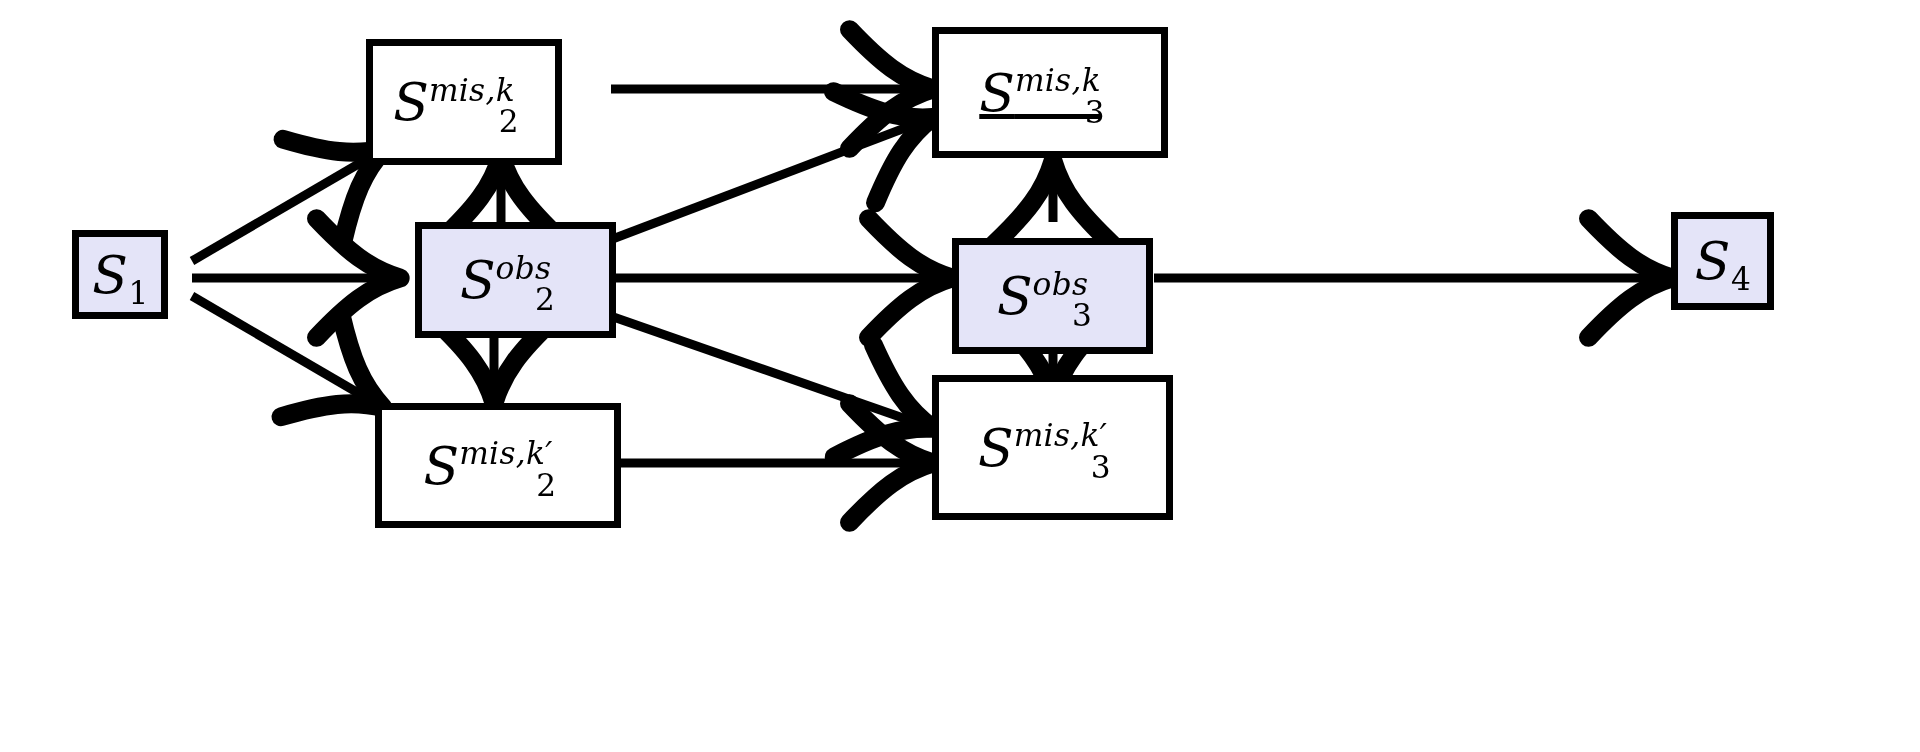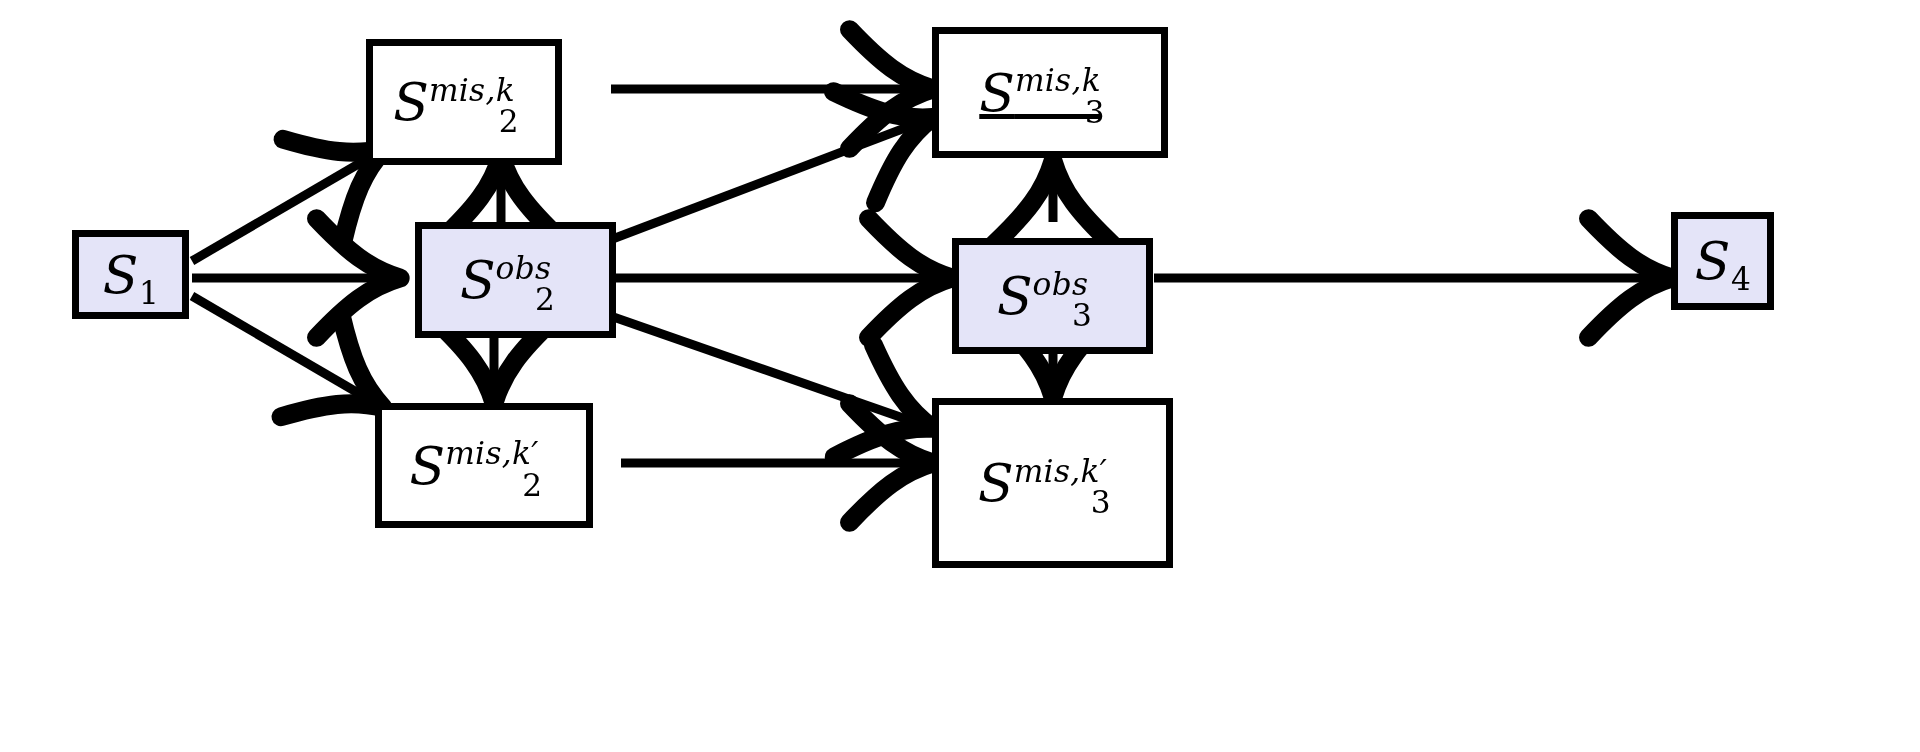--- a/index.html
+++ b/index.html
@@ -65,26 +65,26 @@
   .sub-only {
     font-size: 0.60em;
     font-style: normal;
     position: relative;
     top: 0.36em;
     left: 0.02em;
   }
   
   #node-s2-mis-k    { left: 366px; top: 27px;  width: 196px; height: 126px; margin-top: 12px; }
   #node-s3-mis-k    { left: 932px; top: 27px;  width: 236px; height: 131px; text-decoration: underline; }
-  #node-s1          { left: 72px;  top: 230px; width: 117px; height: 89px;  }
+  #node-s1          { left: 72px;  top: 230px; width: 96px; height: 89px;  }
   #node-s2-obs      { left: 415px; top: 222px; width: 201px; height: 116px; }
   #node-s3-obs      { left: 952px; top: 238px; width: 201px; height: 116px; }
   #node-s4          { left: 1671px;top: 212px; width: 103px; height: 98px;  }
-  #node-s2-mis-kp   { left: 375px; top: 403px; width: 218px; height: 125px; }
-  #node-s3-mis-kp   { left: 932px; top: 398px; width: 241px; height: 170px; }
+  #node-s2-mis-kp   { left: 375px; top: 403px; width: 246px; height: 125px; }
+  #node-s3-mis-kp   { left: 932px; top: 375px; width: 241px; height: 145px; }
 
   #node-s1 .node-label          { font-size: 52px; }
   #node-s4 .node-label          { font-size: 52px; }
   #node-s2-obs .node-label      { font-size: 52px; }
   #node-s3-obs .node-label      { font-size: 52px; }
   #node-s2-mis-k .node-label    { font-size: 52px; }
   #node-s3-mis-k .node-label    { font-size: 52px; }
   #node-s2-mis-kp .node-label   { font-size: 52px; }
   #node-s3-mis-kp .node-label   { font-size: 52px; }
 </style>

